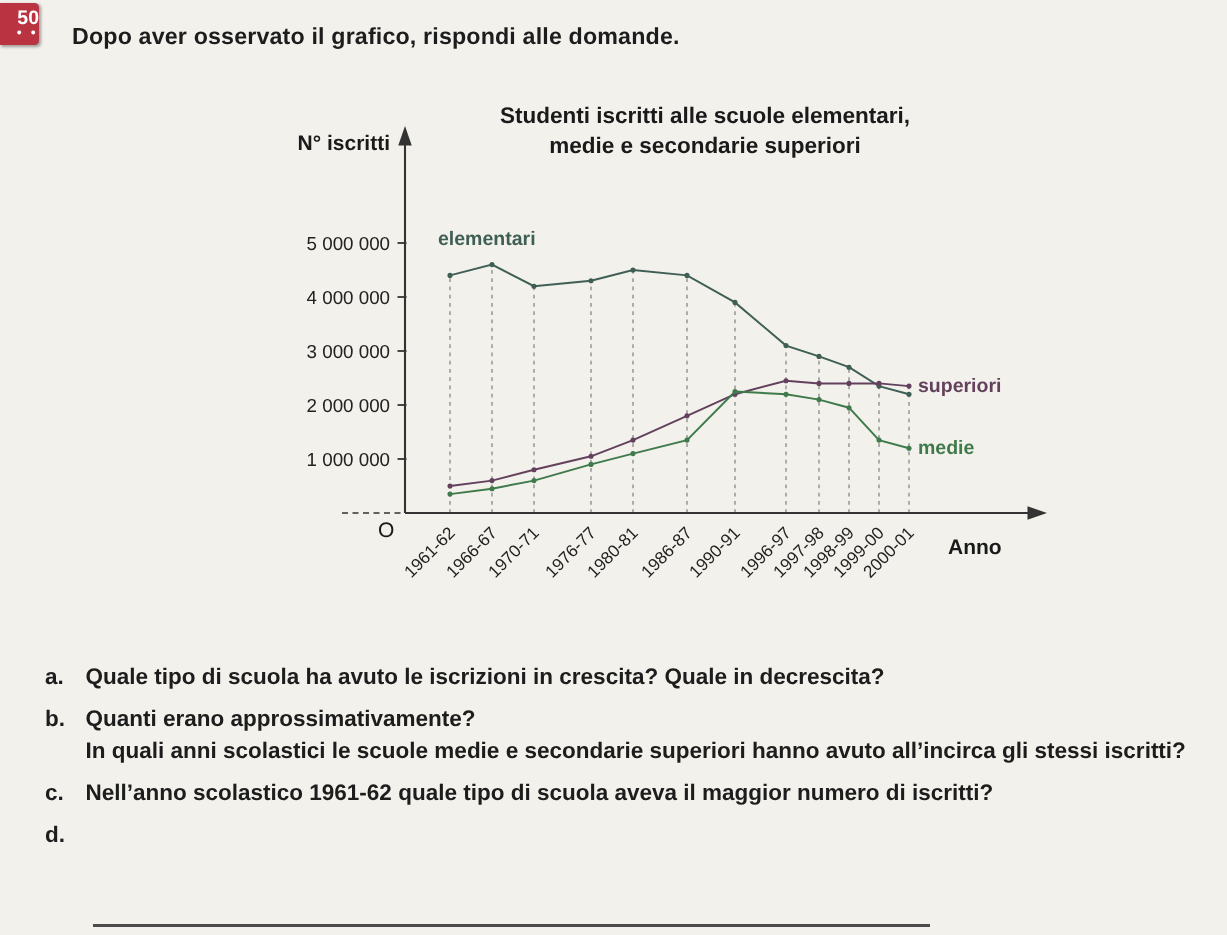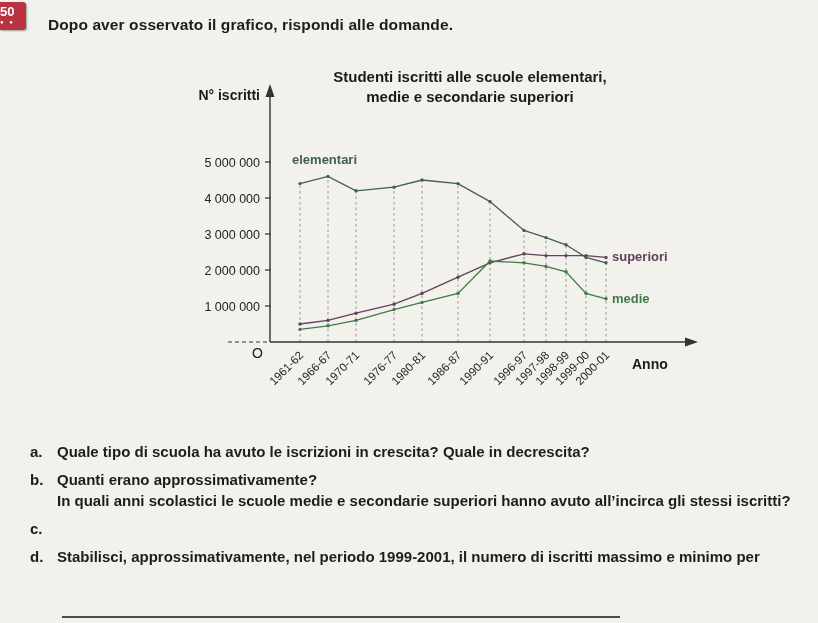--- a/index.html
+++ b/index.html
@@ -4,21 +4,21 @@
 <style>
   html,body{margin:0;padding:0;}
   body{
     width:818px;height:623px;overflow:hidden;position:relative;
     background:#f2f1ec;
     font-family:"Liberation Sans", sans-serif;
     color:#1d1d1d;
   }
   .badge{
     position:absolute;left:0;top:2px;width:26px;
-    background:#b93340;color:#fff;text-align:left;
+    background:#b93340;color:#fff;text-align:right;
     border-radius:0 3px 3px 0;padding:3px 0 4px;
     box-shadow:1px 1px 2px rgba(0,0,0,.35);
   }
   .badge-num{font-size:13px;font-weight:bold;line-height:13px;}
   .badge-dots{font-size:6px;line-height:8px;letter-spacing:2px;}
   .instruction{
     position:absolute;left:48px;top:16px;
     font-size:15.5px;font-weight:bold;letter-spacing:.1px;
   }
   #chart-svg{position:absolute;left:170px;top:62px;}
@@ -141,22 +141,24 @@
   </div>
   <div class="q">
     <div class="q-label">b.</div>
     <div class="q-text">
       <div class="q-line">Quanti erano approssimativamente?</div>
       <div class="q-line">In quali anni scolastici le scuole medie e secondarie superiori hanno avuto all’incirca gli stessi iscritti?</div>
     </div>
   </div>
   <div class="q">
     <div class="q-label">c.</div>
+    <div class="q-text">
+      <div class="q-line">Nell’anno scolastico 1961-62 quale tipo di scuola aveva il maggior numero di iscritti?</div>
+    </div>
   </div>
   <div class="q">
     <div class="q-label">d.</div>
     <div class="q-text">
-      <div class="q-line">Stabilisci, approssimativamente, nel periodo 1999-2001, il numero di iscritti massimo e minimo per</div>
     </div>
   </div>
 </div>
 
 <div class="bottom-rule"></div>
 
 </body></html>

